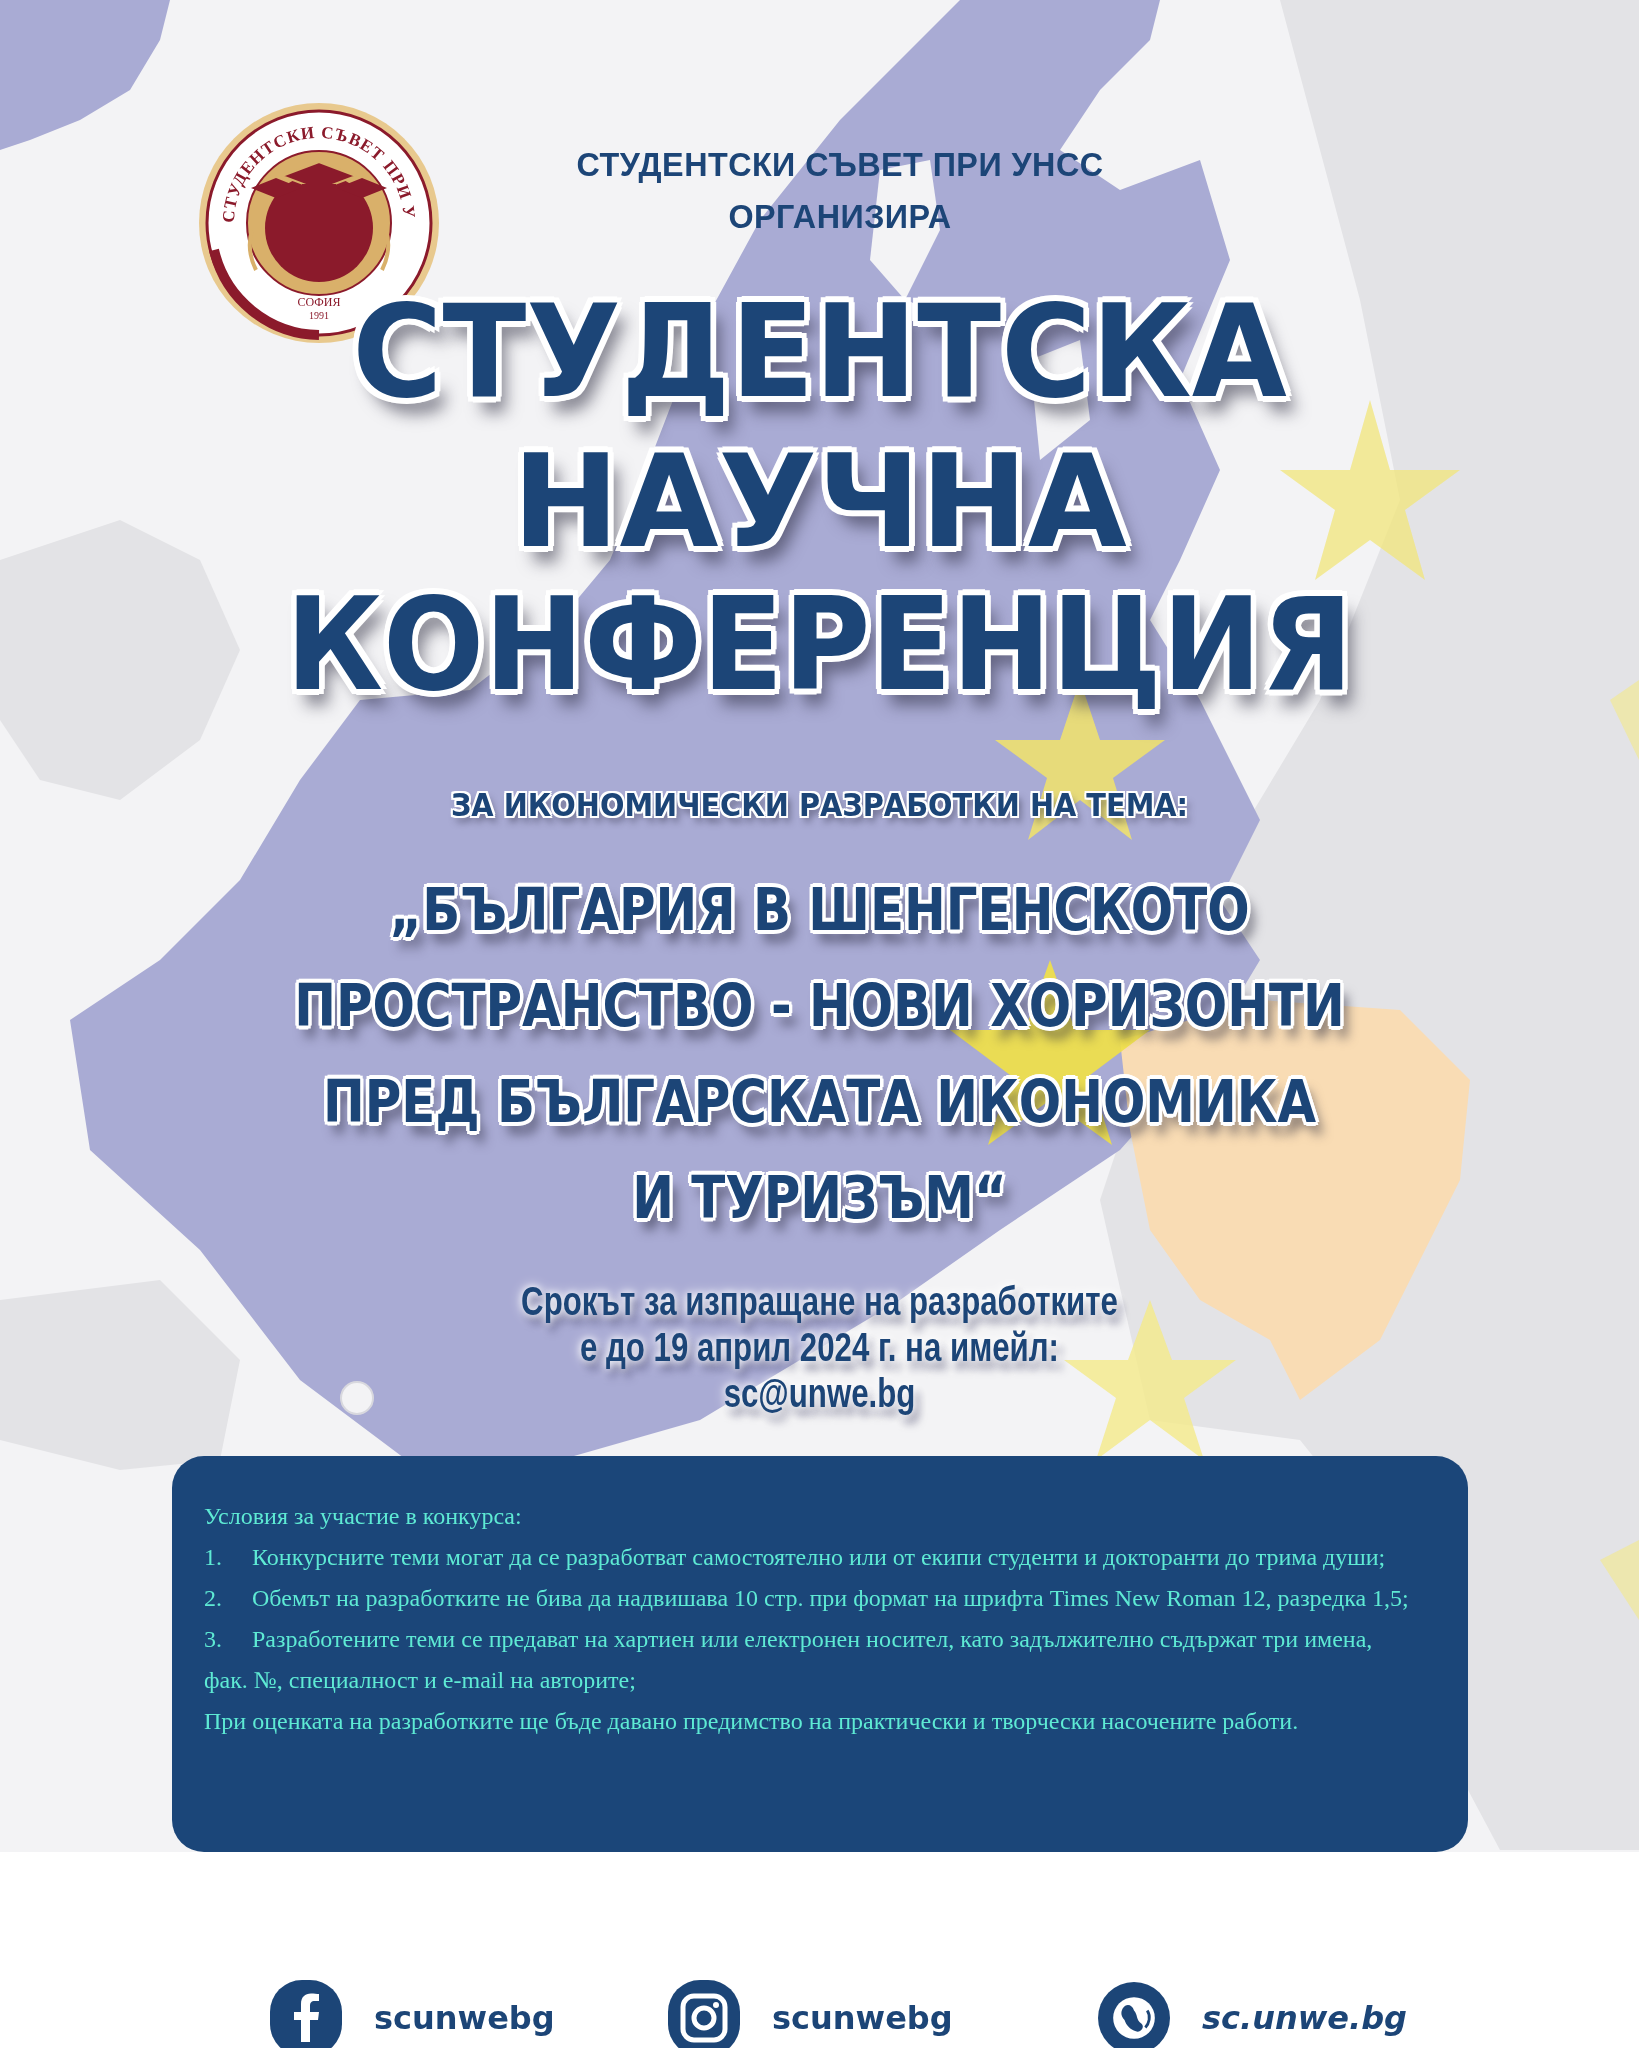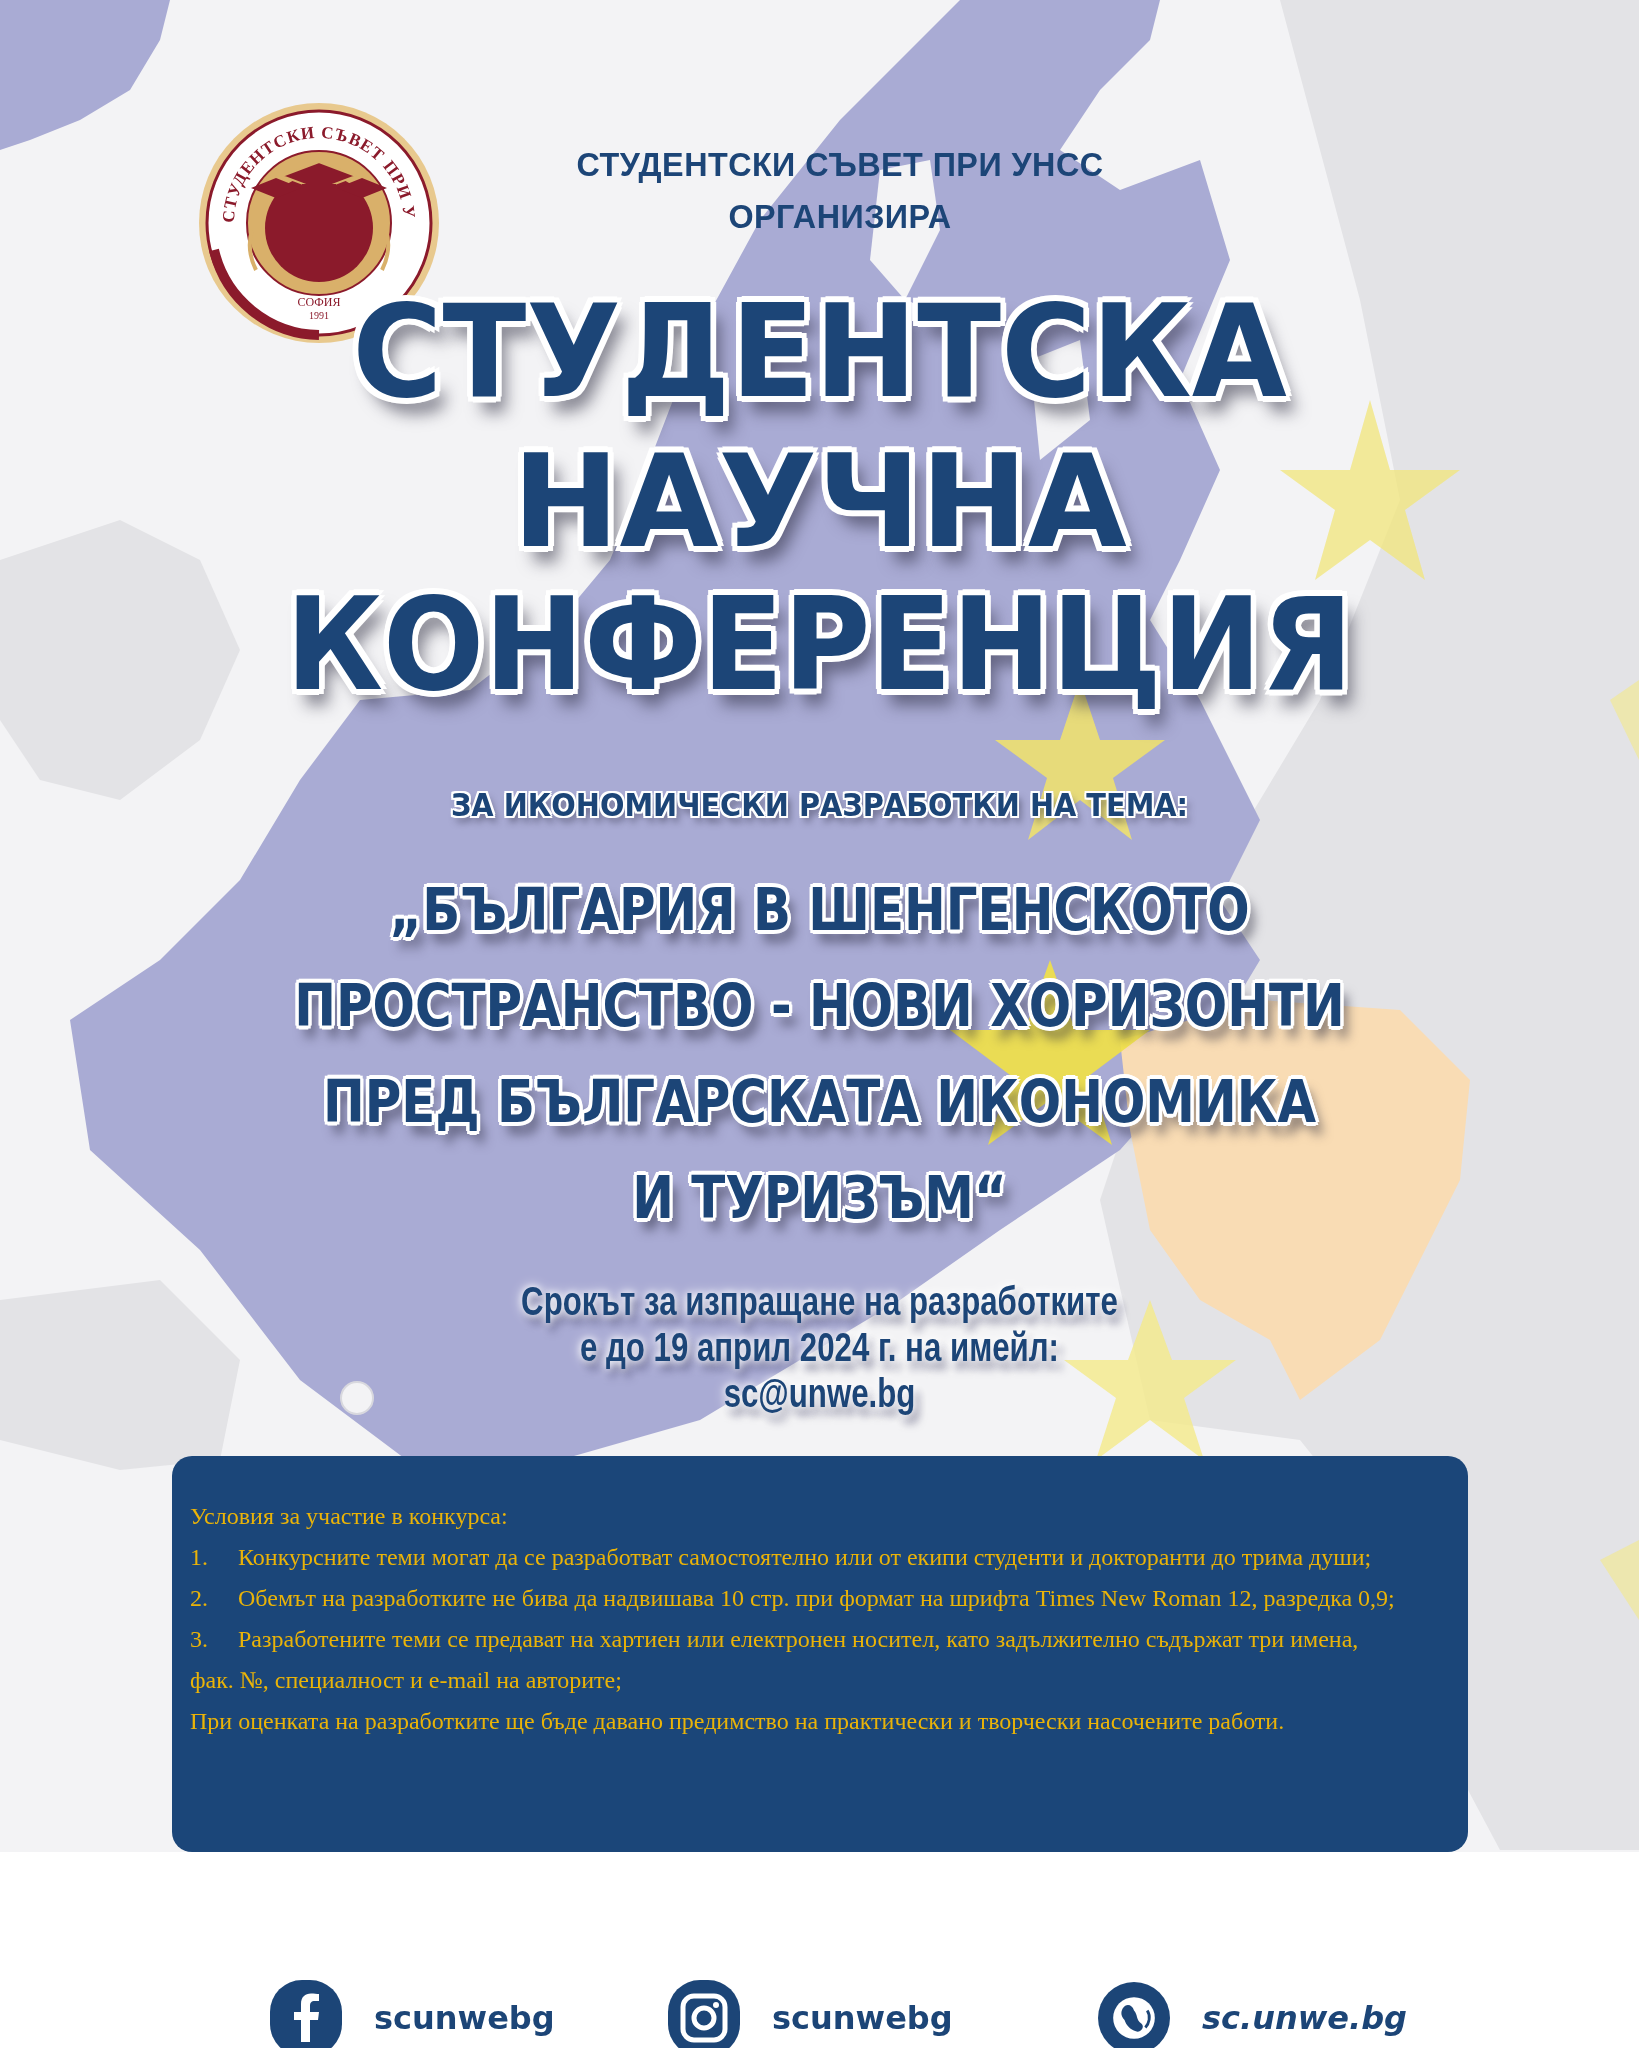--- a/index.html
+++ b/index.html
@@ -15,21 +15,21 @@
       10px 16px 16px rgba(40,40,60,0.55);}
   .t1{top:282px;font-size:128px;line-height:140px;transform:scaleX(0.96);}
   .t2{top:432px;font-size:128px;line-height:140px;}
   .t3{top:575px;font-size:128px;line-height:140px;transform:scaleX(0.93);}
   .sub{position:absolute;left:0;width:1639px;top:786px;text-align:center;color:#1c4577;font-weight:bold;font-size:32px;font-family:"DejaVu Sans",sans-serif;transform:scaleX(0.9);
     text-shadow:2px 0 #fff,-2px 0 #fff,0 2px #fff,0 -2px #fff,2px 2px #fff,-2px -2px #fff,2px -2px #fff,-2px 2px #fff,4px 6px 8px rgba(40,40,60,0.5);}
   .topic{position:absolute;left:0;width:1639px;top:862px;text-align:center;color:#1c4577;font-weight:bold;font-size:58px;line-height:96px;font-family:"DejaVu Sans",sans-serif;transform:scaleX(0.86);
     text-shadow:3px 0 #fff,-3px 0 #fff,0 3px #fff,0 -3px #fff,3px 3px #fff,-3px -3px #fff,3px -3px #fff,-3px 3px #fff,4px 0 #fff,-4px 0 #fff,0 4px #fff,0 -4px #fff,8px 12px 12px rgba(40,40,60,0.55);}
   .deadline{position:absolute;left:0;width:1639px;top:1278px;text-align:center;color:#1c4577;font-weight:bold;font-size:40px;line-height:46px;font-family:"Liberation Sans",sans-serif;transform:scaleX(0.78);
     text-shadow:0 0 8px #fff,0 0 14px #fff,6px 8px 10px rgba(40,40,80,0.6);}
-  .panel{position:absolute;left:172px;top:1456px;width:1296px;height:396px;background:#1b4679;border-radius:20px;color:#eab308;font-family:"Liberation Serif",serif;font-size:24px;box-sizing:border-box;padding:40px 18px 0 18px;}
+  .panel{position:absolute;left:172px;top:1456px;width:1296px;height:396px;background:#1b4679;border-radius:32px;color:#5eead4;font-family:"Liberation Serif",serif;font-size:24px;box-sizing:border-box;padding:40px 18px 0 32px;}
   .panel .line{height:41px;line-height:41px;white-space:nowrap;}
   .panel .num{display:inline-block;width:48px;}
   .social{position:absolute;top:1980px;height:76px;display:flex;align-items:center;}
   .social .ic{width:72px;height:76px;display:flex;align-items:center;justify-content:center;}
   .social .lbl{margin-left:32px;color:#1c4577;font-weight:bold;font-size:32px;font-family:"DejaVu Sans",sans-serif;}
 </style>
 </head>
 <body>
 
 <div class="bg">
@@ -109,21 +109,21 @@
   <div>е до 19 април 2024 г. на имейл:</div>
   <div>sc@unwe.bg</div>
 </div>
 
 <div class="panel">
   <div class="line">Условия за участие в конкурса:</div>
   <div class="line">
     <span class="num">1.</span><span>Конкурсните теми могат да се разработват самостоятелно или от екипи студенти и докторанти до трима души;</span>
   </div>
   <div class="line">
-    <span class="num">2.</span><span>Обемът на разработките не бива да надвишава 10 стр. при формат на шрифта Times New Roman 12, разредка 0,9;</span>
+    <span class="num">2.</span><span>Обемът на разработките не бива да надвишава 10 стр. при формат на шрифта Times New Roman 12, разредка 1,5;</span>
   </div>
   <div class="line">
     <span class="num">3.</span><span>Разработените теми се предават на хартиен или електронен носител, като задължително съдържат три имена,</span>
   </div>
   <div class="line">фак. №, специалност и e-mail на авторите;</div>
   <div class="line">При оценката на разработките ще бъде давано предимство на практически и творчески насочените работи.</div>
 </div>
 
 <div class="social" style="left:270px;">
   <div class="ic">

